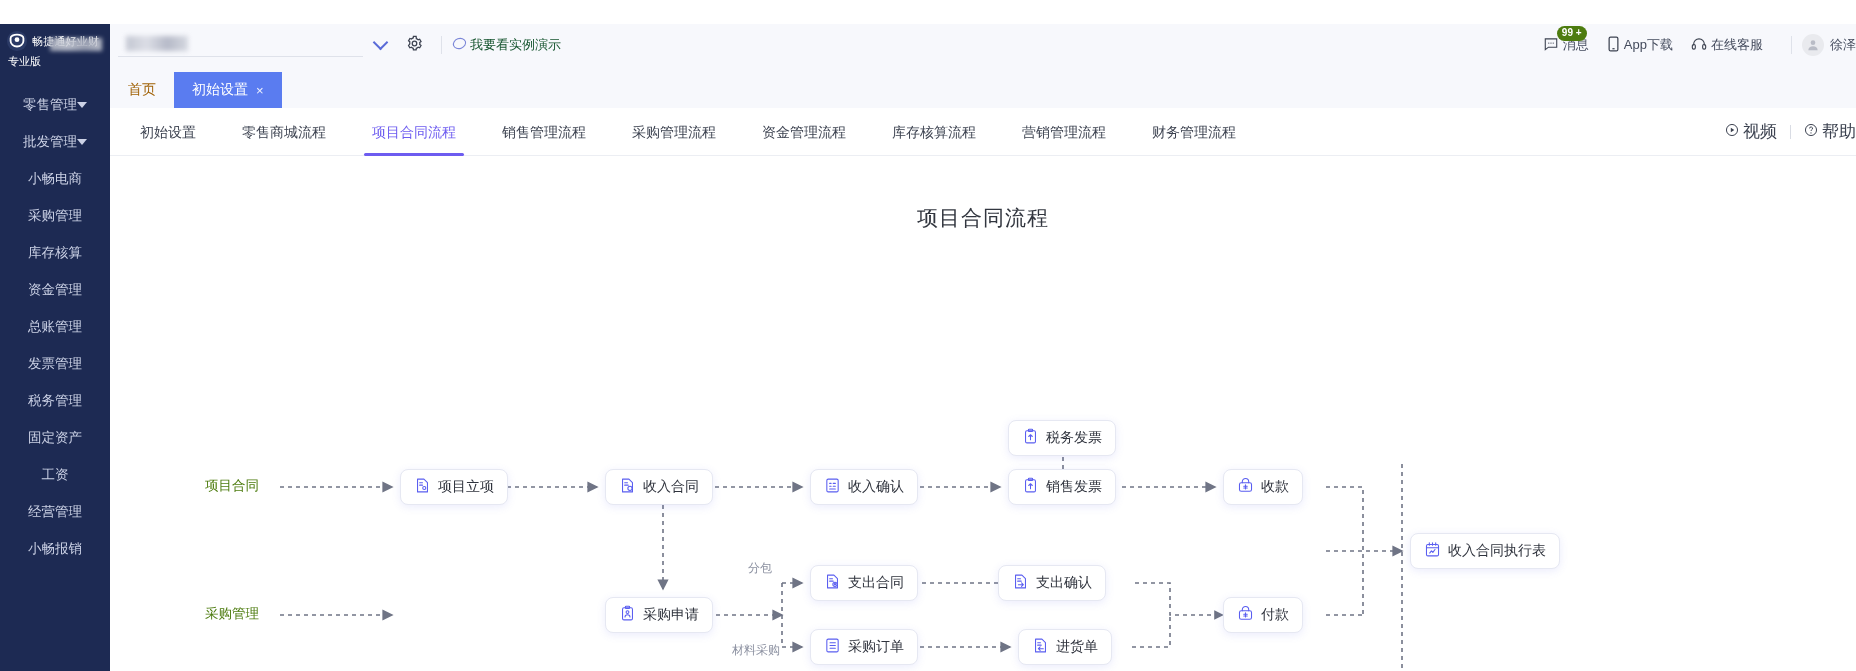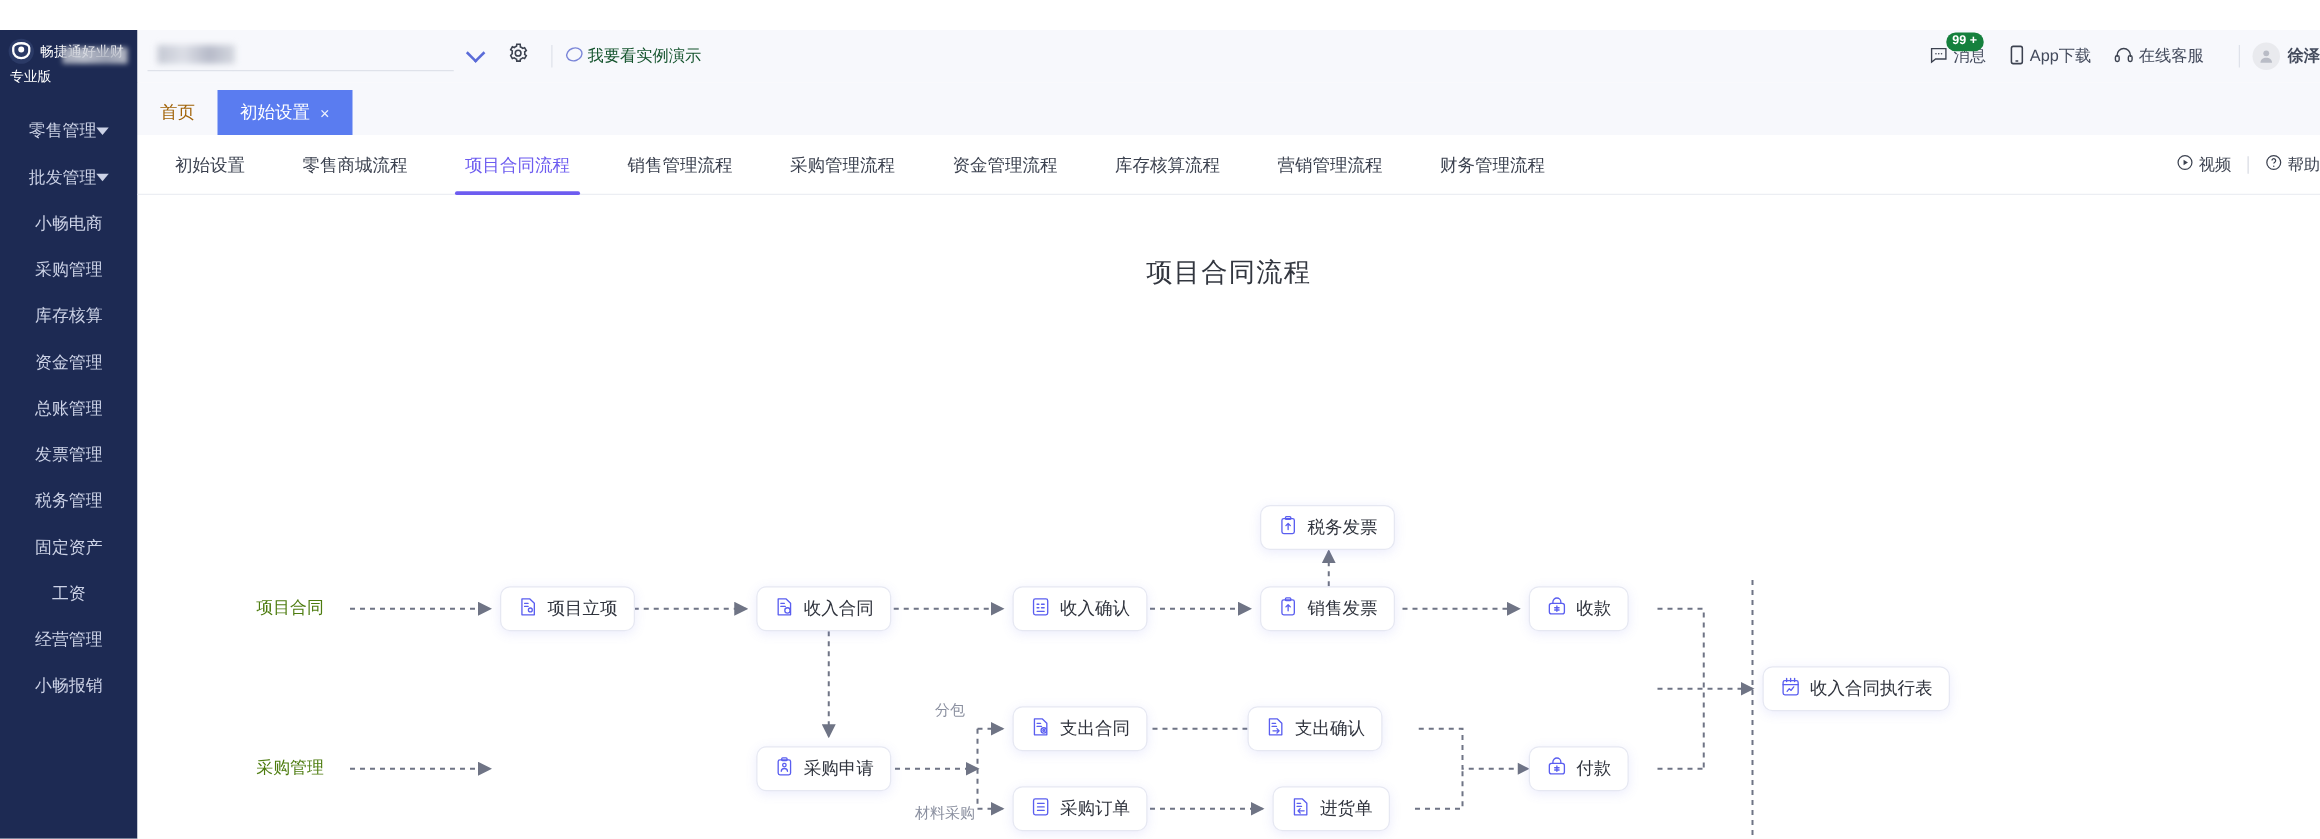--- a/index.html
+++ b/index.html
@@ -51,21 +51,21 @@
     filter:blur(2.4px);
   }
   .hdr-search .underline { position:absolute; left:0; bottom:3px; width:245px; height:1px; background:#dfe2ea; }
   .chev-down { width:11px;height:11px;border-right:2px solid #5a6bd8;border-bottom:2px solid #5a6bd8;transform:rotate(45deg);margin-top:-5px; }
   .hdr-ico-btn { width:34px;height:34px;display:flex;align-items:center;justify-content:center;cursor:pointer; }
   .vdiv { width:1px;height:18px;background:#dfe2ea;margin:0 10px; }
   .demo-link { display:flex;align-items:center;gap:3px;color:#14532d;font-size:13px;cursor:pointer; }
   .hdr-right { margin-left:auto; display:flex; align-items:center; padding-right:0px; }
   .hdr-right-item { display:flex;align-items:center;gap:4px;color:#434a5c;font-size:13px;margin-right:18px;cursor:pointer;position:relative; }
   .badge {
-    position:absolute; left:14px; top:-10px; background:#15803d; color:#fff;
+    position:absolute; left:14px; top:-10px; background:#4d7c0f; color:#fff;
     font-size:10px; line-height:14px; height:15px; padding:0 5px; border-radius:8px;
     font-weight:bold;
   }
   .avatar { width:22px;height:22px;border-radius:50%;background:#e9eaee;display:flex;align-items:center;justify-content:center; }
   .uname { color:#434a5c;font-size:13px;margin-left:6px;white-space:nowrap;overflow:hidden; }
 
   
   .tabstrip {
     position:absolute; left:110px; top:66px; width:1746px; height:42px;
     background:#f7f8fc; display:flex; align-items:flex-end; padding-left:0px;
@@ -91,21 +91,21 @@
     margin-right:22px; height:48px; line-height:48px; cursor:pointer; white-space:nowrap;
   }
   .subtab:first-child { margin-left:18px; }
   .subtab.active { color:#6d5cf0; }
   .subtab.active:after {
     content:""; position:absolute; left:4px; right:4px; bottom:0; height:3px;
     background:#6d5cf0; border-radius:2px;
   }
   .subtab-right {
     margin-left:auto; display:flex; align-items:center; gap:6px;
-    font-size:13px; color:#3c4250; padding-right:0px;
+    font-size:17px; color:#3c4250; padding-right:0px;
   }
   .srt-item { display:flex;align-items:center;gap:4px;cursor:pointer; }
   .srt-div { width:1px;height:14px;background:#d9dce4;margin:0 7px; }
 
   .flow-title {
     text-align:center; font-size:21px; color:#32363f; margin-top:48px; letter-spacing:1px;
   }
 
   
   .canvas { position:relative; width:1746px; height:440px; }
@@ -234,21 +234,21 @@
         </div>
         <div class="hdr-right-item">
           <span><svg width="16" height="15" viewBox="0 0 24 22" fill="none" stroke="#3c4250" stroke-width="1.7">
               <path d="M4 14v-2a8 8 0 0116 0v2"></path>
               <rect x="2" y="12.5" width="4.5" height="7" rx="2"></rect>
               <rect x="17.5" y="12.5" width="4.5" height="7" rx="2"></rect>
             </svg></span>
           <span>在线客服</span>
         </div>
       </div>
-    <div style="display:flex;align-items:center;padding-right:0;font-weight:bold;">
+    <div style="display:flex;align-items:center;padding-right:0;">
       <div class="vdiv"></div>
       <div class="avatar">
         <svg width="14" height="14" viewBox="0 0 24 24" fill="#b9bcc6">
           <circle cx="12" cy="8" r="4"></circle>
             <path d="M4 21c0-4.4 3.6-7 8-7s8 2.6 8 7z"></path>
         </svg>
       </div>
       <span class="uname">徐泽</span>
     </div>
   </div>
@@ -368,21 +368,21 @@
           <span><svg width="17" height="17" viewBox="0 0 24 24" fill="none" stroke="#5a5ef0" stroke-width="1.5" stroke-linecap="round" stroke-linejoin="round">
               <rect x="4" y="3" width="16" height="18" rx="2"></rect>
               <line x1="8" y1="9" x2="10" y2="9"></line>
               <line x1="13" y1="9" x2="16" y2="9"></line>
               <line x1="8" y1="13" x2="10" y2="13"></line>
               <line x1="13" y1="13" x2="16" y2="13"></line>
               <line x1="8" y1="17" x2="16" y2="17"></line>
             </svg></span>
           <span>收入确认</span>
         </div>
-        <div class="node" style="left: 898px; top: 172px;">
+        <div class="node" style="left: 898px; top: 188px;">
           <span><svg width="17" height="17" viewBox="0 0 24 24" fill="none" stroke="#5a5ef0" stroke-width="1.5" stroke-linecap="round" stroke-linejoin="round">
               <rect x="5" y="4" width="14" height="17" rx="2"></rect>
               <rect x="9" y="1.8" width="6" height="3.2" rx="1"></rect>
               <path d="M12 16.5V9.5M12 9.5l-2.5 2.5M12 9.5l2.5 2.5"></path>
             </svg></span>
           <span>税务发票</span>
         </div>
         <div class="node" style="left: 898px; top: 237px;">
           <span><svg width="17" height="17" viewBox="0 0 24 24" fill="none" stroke="#5a5ef0" stroke-width="1.5" stroke-linecap="round" stroke-linejoin="round">
               <rect x="5" y="4" width="14" height="17" rx="2"></rect>

